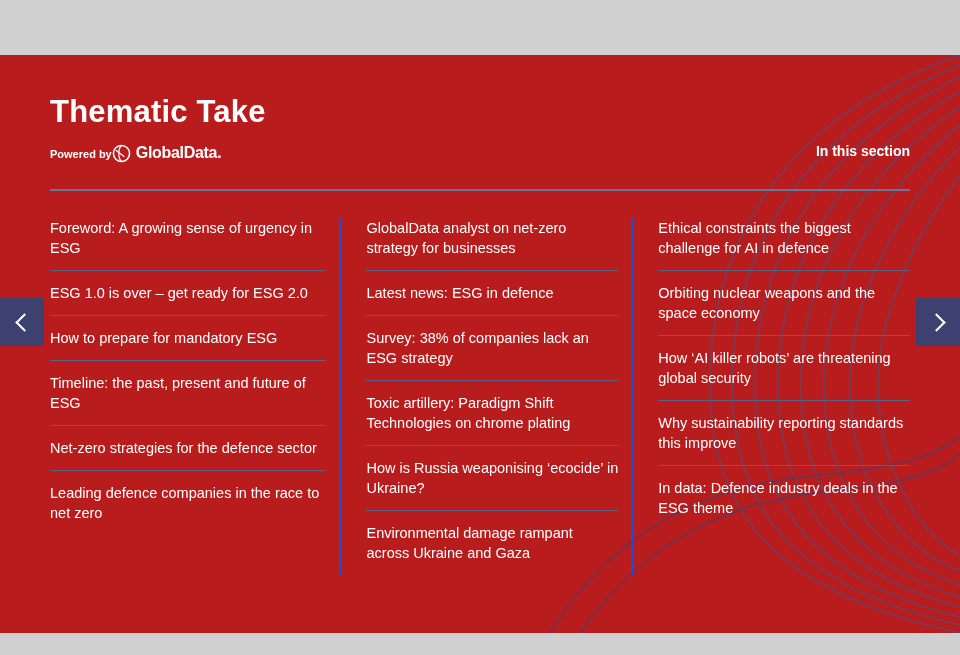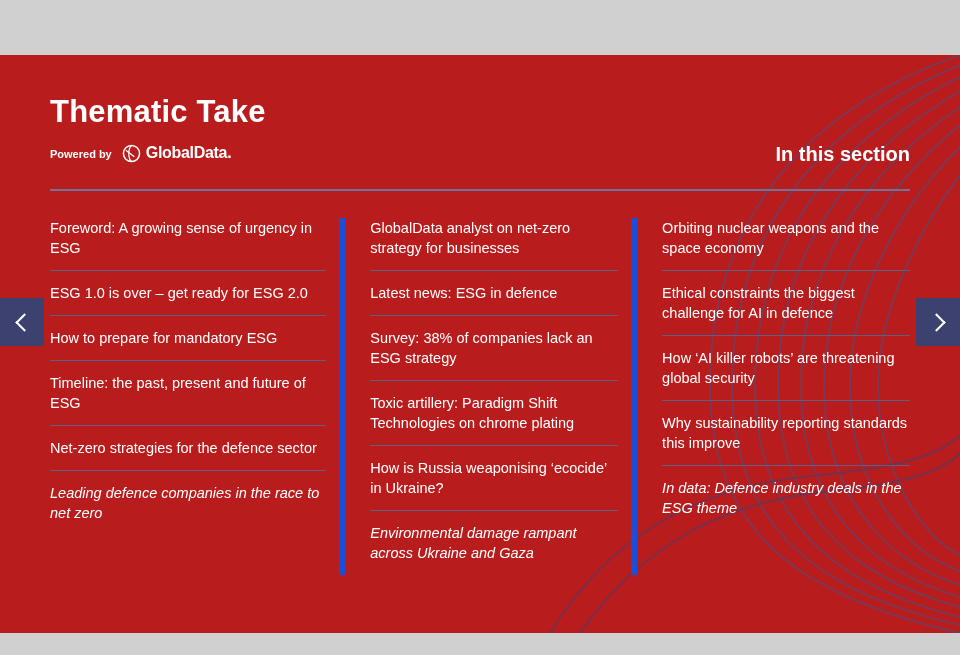--- a/index.html
+++ b/index.html
@@ -65,21 +65,20 @@
   }
   .powered-row {
     display: flex;
     align-items: center;
     margin-top: 15px;
   }
   .powered-label {
     color: #ffffff;
     font-size: 11px;
     font-weight: bold;
-    margin-right: 10px;
   }
   .gd-logo {
     display: flex;
     align-items: flex-start;
   }
   .gd-mark {
     width: 19px;
     height: 19px;
     margin-right: 5px;
   }
@@ -87,21 +86,21 @@
     color: #ffffff;
     font-size: 16px;
     font-weight: bold;
     letter-spacing: -0.3px;
   }
   .section-label {
     position: absolute;
     right: 50px;
     top: 88px;
     color: #ffffff;
-    font-size: 20px;
+    font-size: 14px;
     font-weight: bold;
   }
   .rule {
     position: absolute;
     left: 50px;
     right: 50px;
     top: 134px;
     height: 2px;
     background: #6f7496;
   }
@@ -111,38 +110,37 @@
     right: 50px;
     top: 163px;
     display: flex;
     gap: 6px;
   }
   .col {
     width: 302px;
     box-sizing: border-box;
   }
   .col + .col {
-    border-left: 6px solid #1d4ed8;
+    border-left: 2px solid #1d4ed8;
     padding-left: 25px;
     margin-left: 7px;
     width: 302px;
   }
   .item {
     color: #ffffff;
     font-size: 14.5px;
     line-height: 1.38;
     padding: 0 0 12px 0;
     border-bottom: 1px solid #5b6084;
     margin-bottom: 12px;
     cursor: pointer;
   }
   .item:last-child {
     border-bottom: none;
     margin-bottom: 0;
-    font-style: italic;
   }
   .arrow {
     position: absolute;
     top: 298px;
     width: 44px;
     height: 48px;
     background: #3d4170;
     display: flex;
     align-items: center;
     justify-content: center;
@@ -218,22 +216,22 @@
         <div class="col">
           <div class="item">GlobalData analyst on net-zero strategy for businesses</div>
           <div class="item">Latest news: ESG in defence</div>
           <div class="item">Survey: 38% of companies lack an ESG strategy</div>
           <div class="item">Toxic artillery: Paradigm Shift Technologies on chrome plating</div>
           <div class="item">How is Russia weaponising ‘ecocide’ in Ukraine?</div>
           <div class="item">Environmental damage rampant across Ukraine and Gaza</div>
         </div>
 
         <div class="col">
+          <div class="item">Ethical constraints the biggest challenge for AI in defence</div>
           <div class="item">Orbiting nuclear weapons and the space economy</div>
-          <div class="item">Ethical constraints the biggest challenge for AI in defence</div>
           <div class="item">How ‘AI killer robots’ are threatening global security</div>
           <div class="item">Why sustainability reporting standards this improve</div>
           <div class="item">In data: Defence industry deals in the ESG theme</div>
         </div>
 
       </div>
     </div>
   </div>
 
   <div class="bottom-strip"></div>

